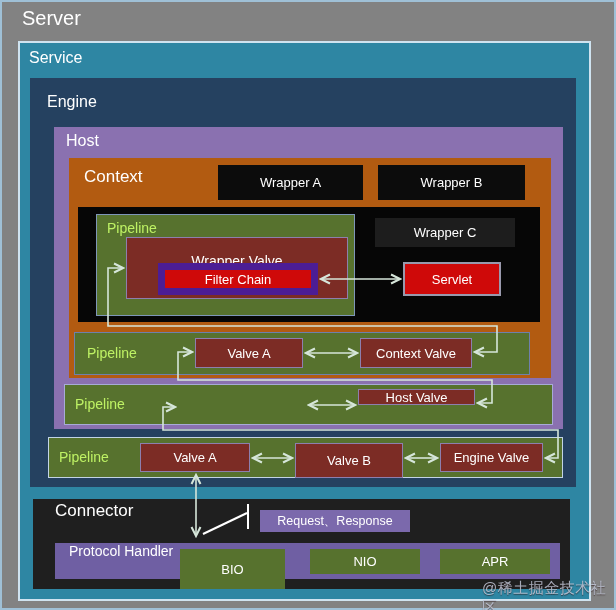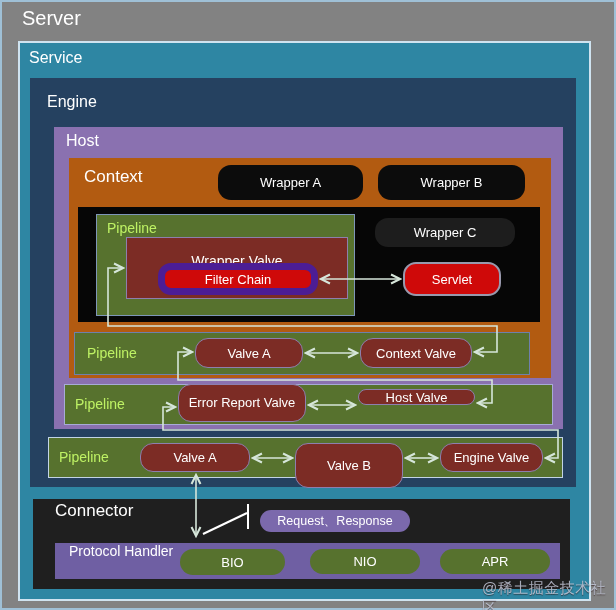--- a/index.html
+++ b/index.html
@@ -5,21 +5,21 @@
   html,body{margin:0;padding:0;background:#555;}
   .stage{
     position:relative;width:616px;height:610px;overflow:hidden;
     background:#828282;
     font-family:"Liberation Sans", sans-serif;
     color:#fff;
     box-shadow: inset 0 0 0 2px #9fc0d6;
   }
   .abs{position:absolute;box-sizing:border-box;}
   .lbl{position:absolute;white-space:nowrap;}
-  .cbox{display:flex;align-items:center;justify-content:center;text-align:center;border-radius:13px;}
+  .cbox{display:flex;align-items:center;justify-content:center;text-align:center;}
   .sec-label{font-size:16px;}
   .small{font-size:13px;}
   .pipe-label{font-size:14px;color:#bef264;}
   .valve{background:#7c2c25;border:1px solid #8d7fae;font-size:13px;}
   .redbox{background:#cf0909;font-size:13px;}
   svg.overlay{position:absolute;left:0;top:0;pointer-events:none;}
   .watermark{
     position:absolute;font-size:15px;letter-spacing:0.5px;
     color:rgba(192,198,214,0.85);text-shadow:0 1px 1px rgba(40,20,20,0.6);
   }
@@ -78,51 +78,48 @@
   <div class="abs cbox valve" style="left:195px;top:338px;width:108px;height:30px;">
     <span>Valve A</span>
   </div>
   <div class="abs cbox valve" style="left:360px;top:338px;width:112px;height:30px;">
     <span>Context Valve</span>
   </div>
 
   <div class="abs" style="left:64px;top:384px;width:489px;height:41px;background:#57722e;border:1px solid #a7abd6;">
     <span class="lbl pipe-label" style="left:10px;top:11px;">Pipeline</span>
   </div>
-  <div class="abs cbox valve" style="left:178px;top:384px;width:128px;height:38px;line-height:1.2;">
-    <span>Error Report Valve</span>
-  </div>
   <div class="abs cbox valve" style="left:358px;top:389px;width:117px;height:16px;">
     <span>Host Valve</span>
   </div>
 
   <div class="abs" style="left:48px;top:437px;width:515px;height:41px;background:#57722e;border:1px solid #c2d4e6;">
     <span class="lbl pipe-label" style="left:10px;top:11px;">Pipeline</span>
   </div>
   <div class="abs cbox valve" style="left:140px;top:443px;width:110px;height:29px;">
     <span>Valve A</span>
   </div>
-  <div class="abs cbox valve" style="left:295px;top:443px;width:108px;height:45px;">
+  <div class="abs cbox valve" style="left:295px;top:443px;width:108px;height:35px;">
     <span>Valve B</span>
   </div>
   <div class="abs cbox valve" style="left:440px;top:443px;width:103px;height:29px;">
     <span>Engine Valve</span>
   </div>
 
   <div class="abs" style="left:33px;top:499px;width:537px;height:90px;background:#1f1f1f;"></div>
   <span class="lbl" style="left:55px;top:501px;font-size:17px;">Connector</span>
 
   <div class="abs cbox" style="left:260px;top:510px;width:150px;height:22px;background:#7b69ac;font-size:12.5px;">
     <span>Request、Response</span>
   </div>
 
   <div class="abs" style="left:55px;top:543px;width:505px;height:36px;background:#6f5fa3;display:flex;padding-left:14px;font-size:14px;">
     <span>Protocol Handler</span>
   </div>
-  <div class="abs cbox small" style="left:180px;top:549px;width:105px;height:26px;background:#57722e;">
+  <div class="abs cbox small" style="left:180px;top:549px;width:105px;height:40px;background:#57722e;">
     <span>BIO</span>
   </div>
   <div class="abs cbox small" style="left:310px;top:549px;width:110px;height:25px;background:#57722e;">
     <span>NIO</span>
   </div>
   <div class="abs cbox small" style="left:440px;top:549px;width:110px;height:25px;background:#57722e;">
     <span>APR</span>
   </div>
 
   <span class="watermark" style="left:482px;top:579px;">@稀土掘金技术社区</span>

